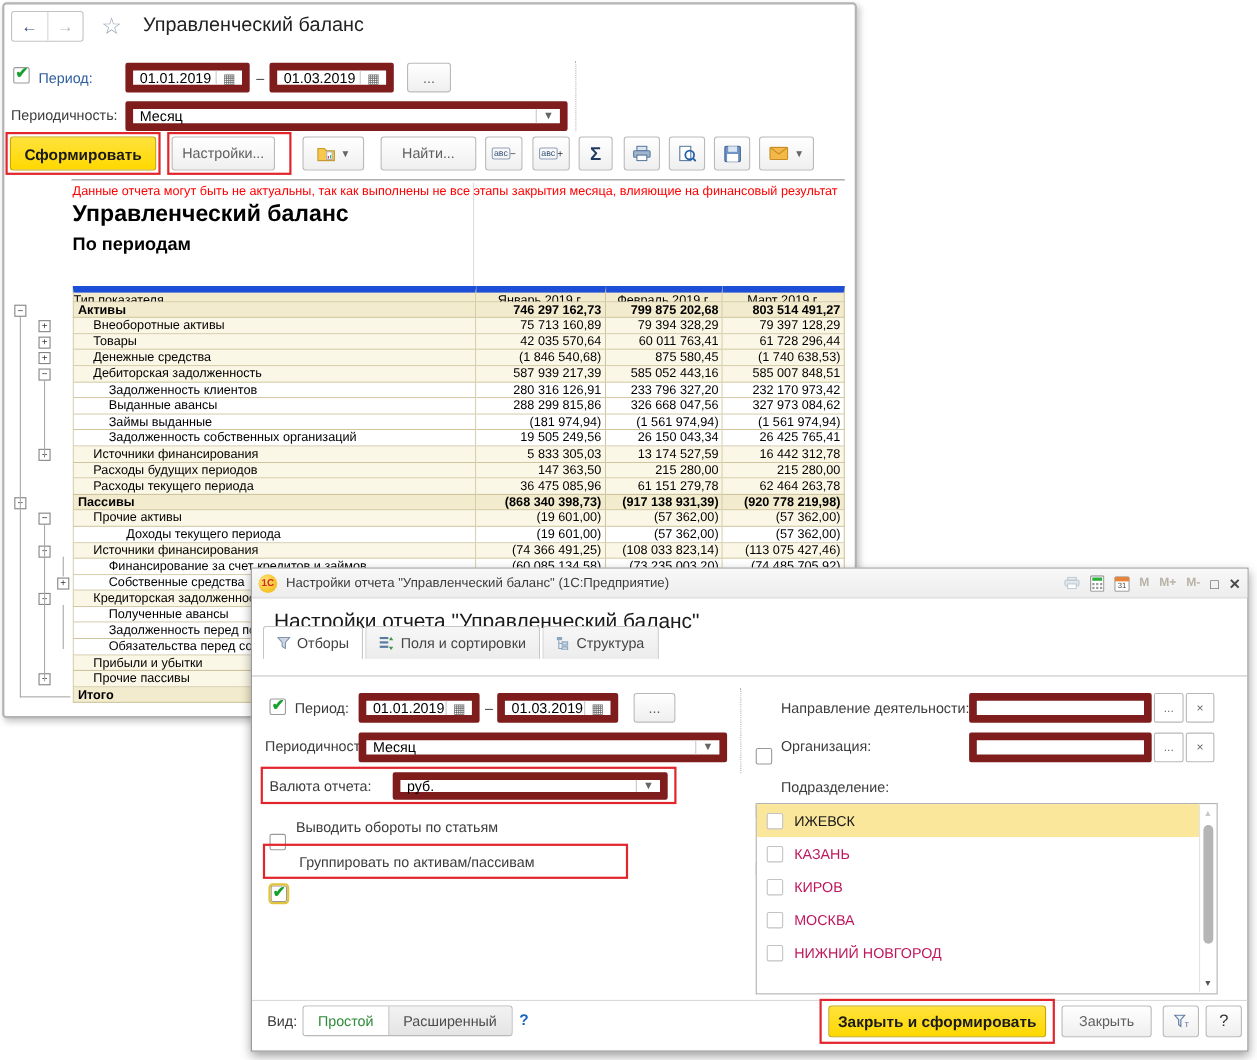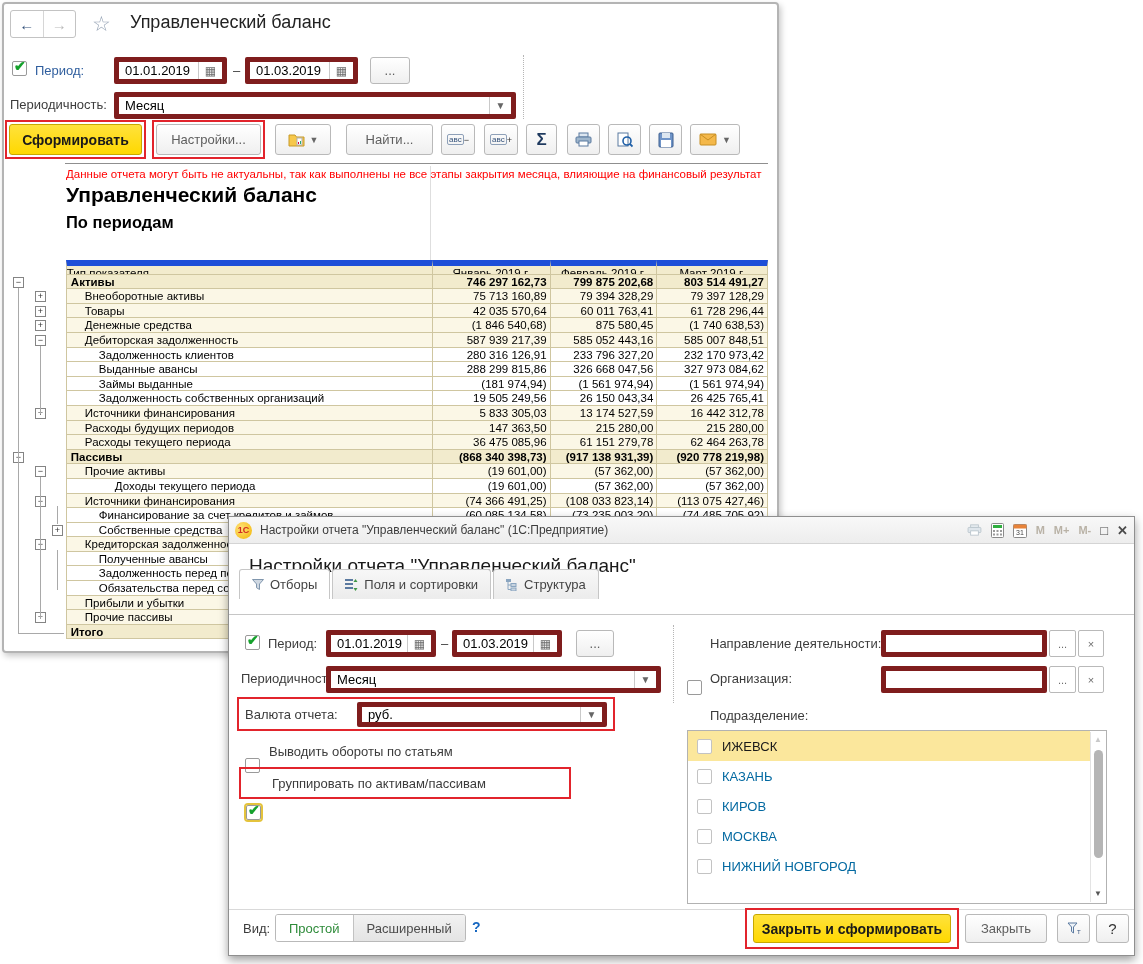--- a/index.html
+++ b/index.html
@@ -13,21 +13,21 @@
   .navgroup { left:6px; top:6px; width:66px; height:28px; border:1px solid #c3c3c3;
     border-radius:3px; display:flex; background:#fff; }
   .navbtn { flex:1; display:flex; align-items:center; justify-content:center;
     font-size:15px; font-weight:bold; color:#33517a; cursor:pointer; }
   .navbtn.dis { color:#b9b9b9; }
   .navdiv { width:1px; background:#d6d6d6; }
   .star { left:88px; top:8px; font-size:21px; color:#9aa7b8; }
   .wtitle { left:126px; top:8px; font-size:18px; color:#222; }
 
   .lbl { font-size:13px; color:#3c3c3c; white-space:nowrap; }
-  .fld { background:#fff; border:5px solid #7f1d1d; border-radius:2px;
+  .fld { background:#fff; border:7px solid #7f1d1d; border-radius:2px;
     font-size:13px; display:flex; align-items:center; padding-left:6px; }
   .fld .grow { flex:1; }
   .calbtn { width:24px; align-self:stretch; border-left:1px solid #c9c9c9;
     display:flex; align-items:center; justify-content:center; color:#6b6b6b; font-size:12px; }
   .ddarrow { width:22px; align-self:stretch; border-left:1px solid #c9c9c9;
     display:flex; align-items:center; justify-content:center; color:#666; font-size:10px; }
   .chk { width:15px; height:15px; background:#fff; border:1px solid #9a9a9a;
     border-radius:2px; position:relative; }
   .chk.on:after { content:"✔"; position:absolute; left:1px; top:-4px;
     color:#15a12c; font-size:14px; font-weight:bold; }
@@ -79,21 +79,21 @@
   .tab { height:30px; display:flex; align-items:center; padding:0 12px; gap:6px;
     font-size:13px; color:#444; border:1px solid #c6c6c6; border-bottom:none;
     background:linear-gradient(#f7f7f7,#ececec); border-radius:3px 3px 0 0; margin-right:2px; }
   .tab.active { background:#fff; position:relative; z-index:2; }
   .tabline { left:0; top:97px; width:100%; height:1px; background:#c6c6c6; }
   .tab.active:after { content:""; position:absolute; left:0; right:0; bottom:-1px; height:1px; background:#fff; }
   .smallbtn { border:1px solid #b9b9b9; border-radius:2px; background:#fff;
     font-size:11px; color:#6e6e6e; display:flex; align-items:center; justify-content:center; }
   .listbox { border:1px solid #b2b2b2; background:#fff; }
   .litem { height:30px; display:flex; align-items:center; gap:10px; padding-left:9px;
-    font-size:13px; color:#0369a1; }
+    font-size:13px; color:#be185d; }
   .litem.sel { background:#fbe79c; color:#1a1a1a; }
   .scroll { position:absolute; right:1px; top:1px; bottom:1px; width:15px;
     border-left:1px solid #e3e3e3; display:flex; flex-direction:column;
     align-items:center; font-size:8px; color:#9b9b9b; }
   .thumb { width:9px; height:108px; background:#b5b5b5; border-radius:5px; margin-top:6px; }
   .seg { border:1px solid #b9b9b9; border-radius:3px; overflow:hidden; display:flex; height:28px; }
   .seg > div { display:flex; align-items:center; padding:0 13px; font-size:13px; cursor:pointer; }
   .seg .on { background:#fff; color:#2e8b3a; }
   .seg .off { background:linear-gradient(#f2f2f2,#e4e4e4); color:#4c4c4c; border-left:1px solid #c2c2c2; }
   .qmark { color:#1566c0; font-size:14px; font-weight:bold; }
@@ -127,21 +127,21 @@
   <div class="abs dotsep" style="left:519px;top:51px;height:64px;"></div>
 
   <div class="abs lbl" style="left:6px;top:93px;">Периодичность:</div>
   <div class="abs fld" style="left:110px;top:88px;width:402px;height:27px;">
     <span class="grow">Месяц</span>
     <span class="ddarrow">▼</span>
   </div>
 
   <div class="abs btn yellow" style="left:5px;top:120px;width:133px;height:31px;font-size:14px;">Сформировать</div>
   <div class="abs redrect" style="left:1px;top:116px;width:141px;height:39px;"></div>
-  <div class="abs btn" style="left:152px;top:120px;width:105px;height:31px;">Настройки...</div>
+  <div class="abs btn" style="left:152px;top:120px;width:94px;height:31px;">Настройки...</div>
   <div class="abs redrect" style="left:148px;top:116px;width:113px;height:39px;"></div>
 
   <div class="abs btn" style="left:271px;top:120px;width:56px;height:31px;gap:5px;">
     <span>
       <svg width="17" height="14" viewBox="0 0 17 14">
           <path d="M1 2h6l1.5 2H16v9H1z" fill="#f7c84b" stroke="#c79a2a"></path>
           <rect x="9" y="5" width="5" height="7" fill="#fff" stroke="#b0b0b0"></rect>
           <rect x="10" y="9" width="1" height="2" fill="#d04"></rect>
           <rect x="12" y="8" width="1" height="3" fill="#2a7"></rect>
         </svg>

